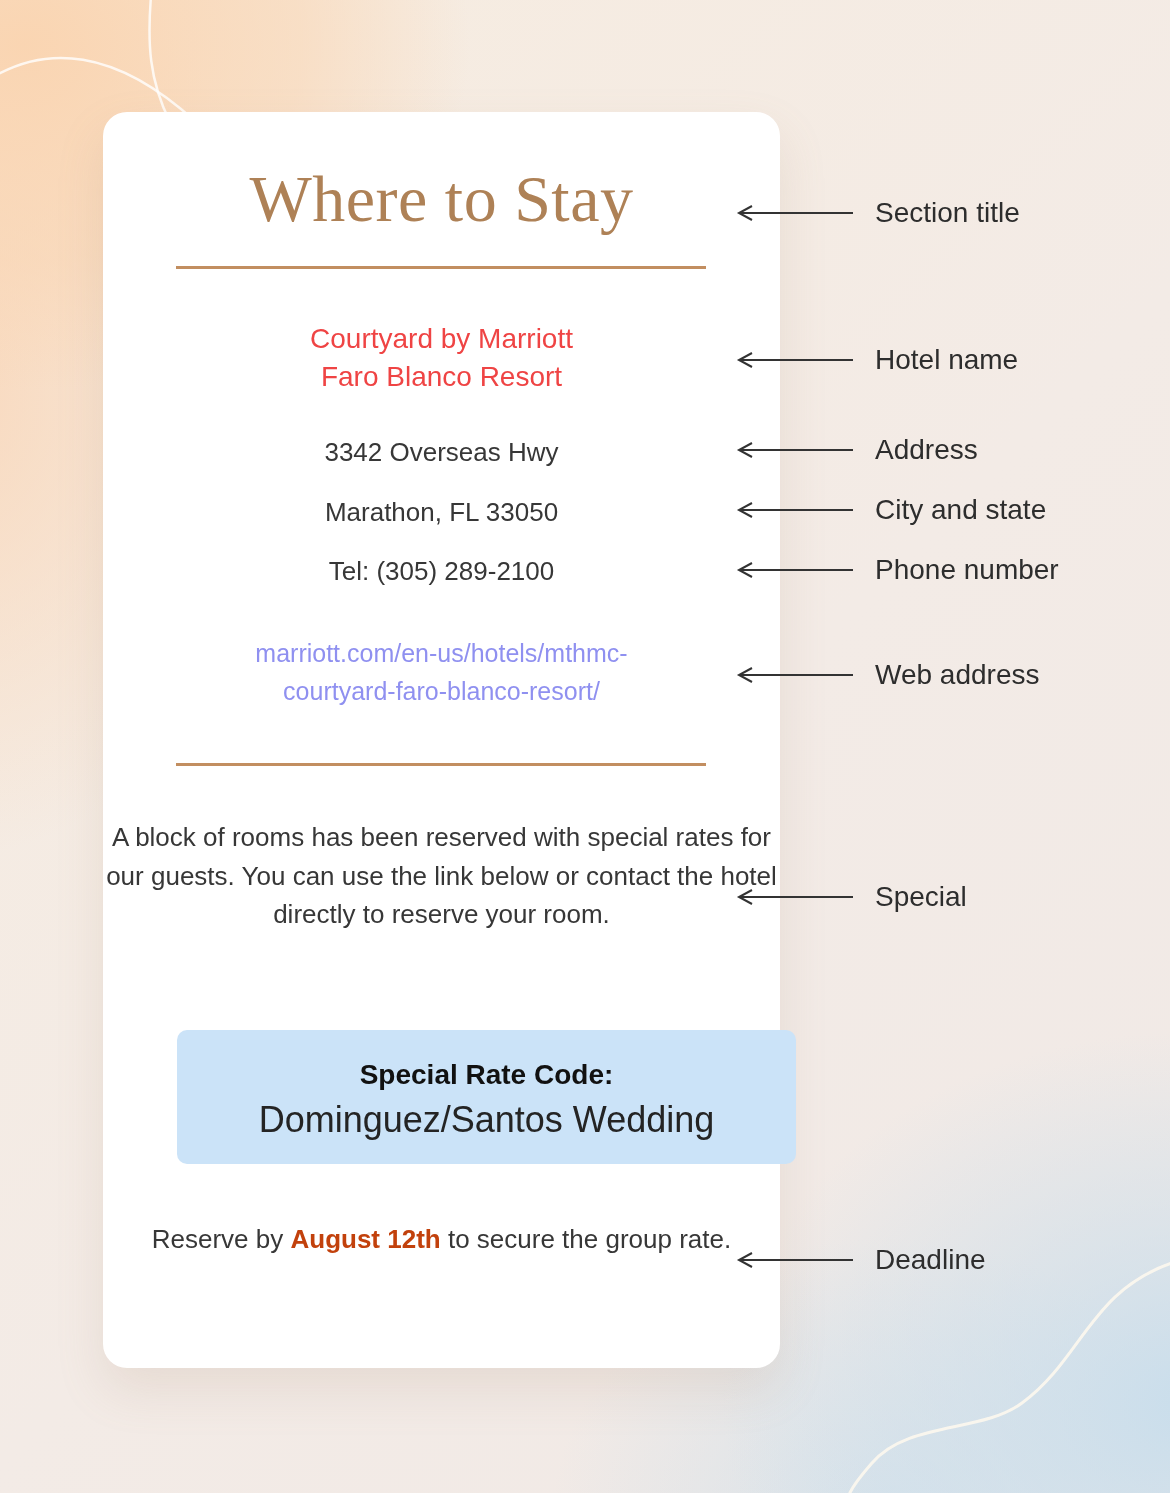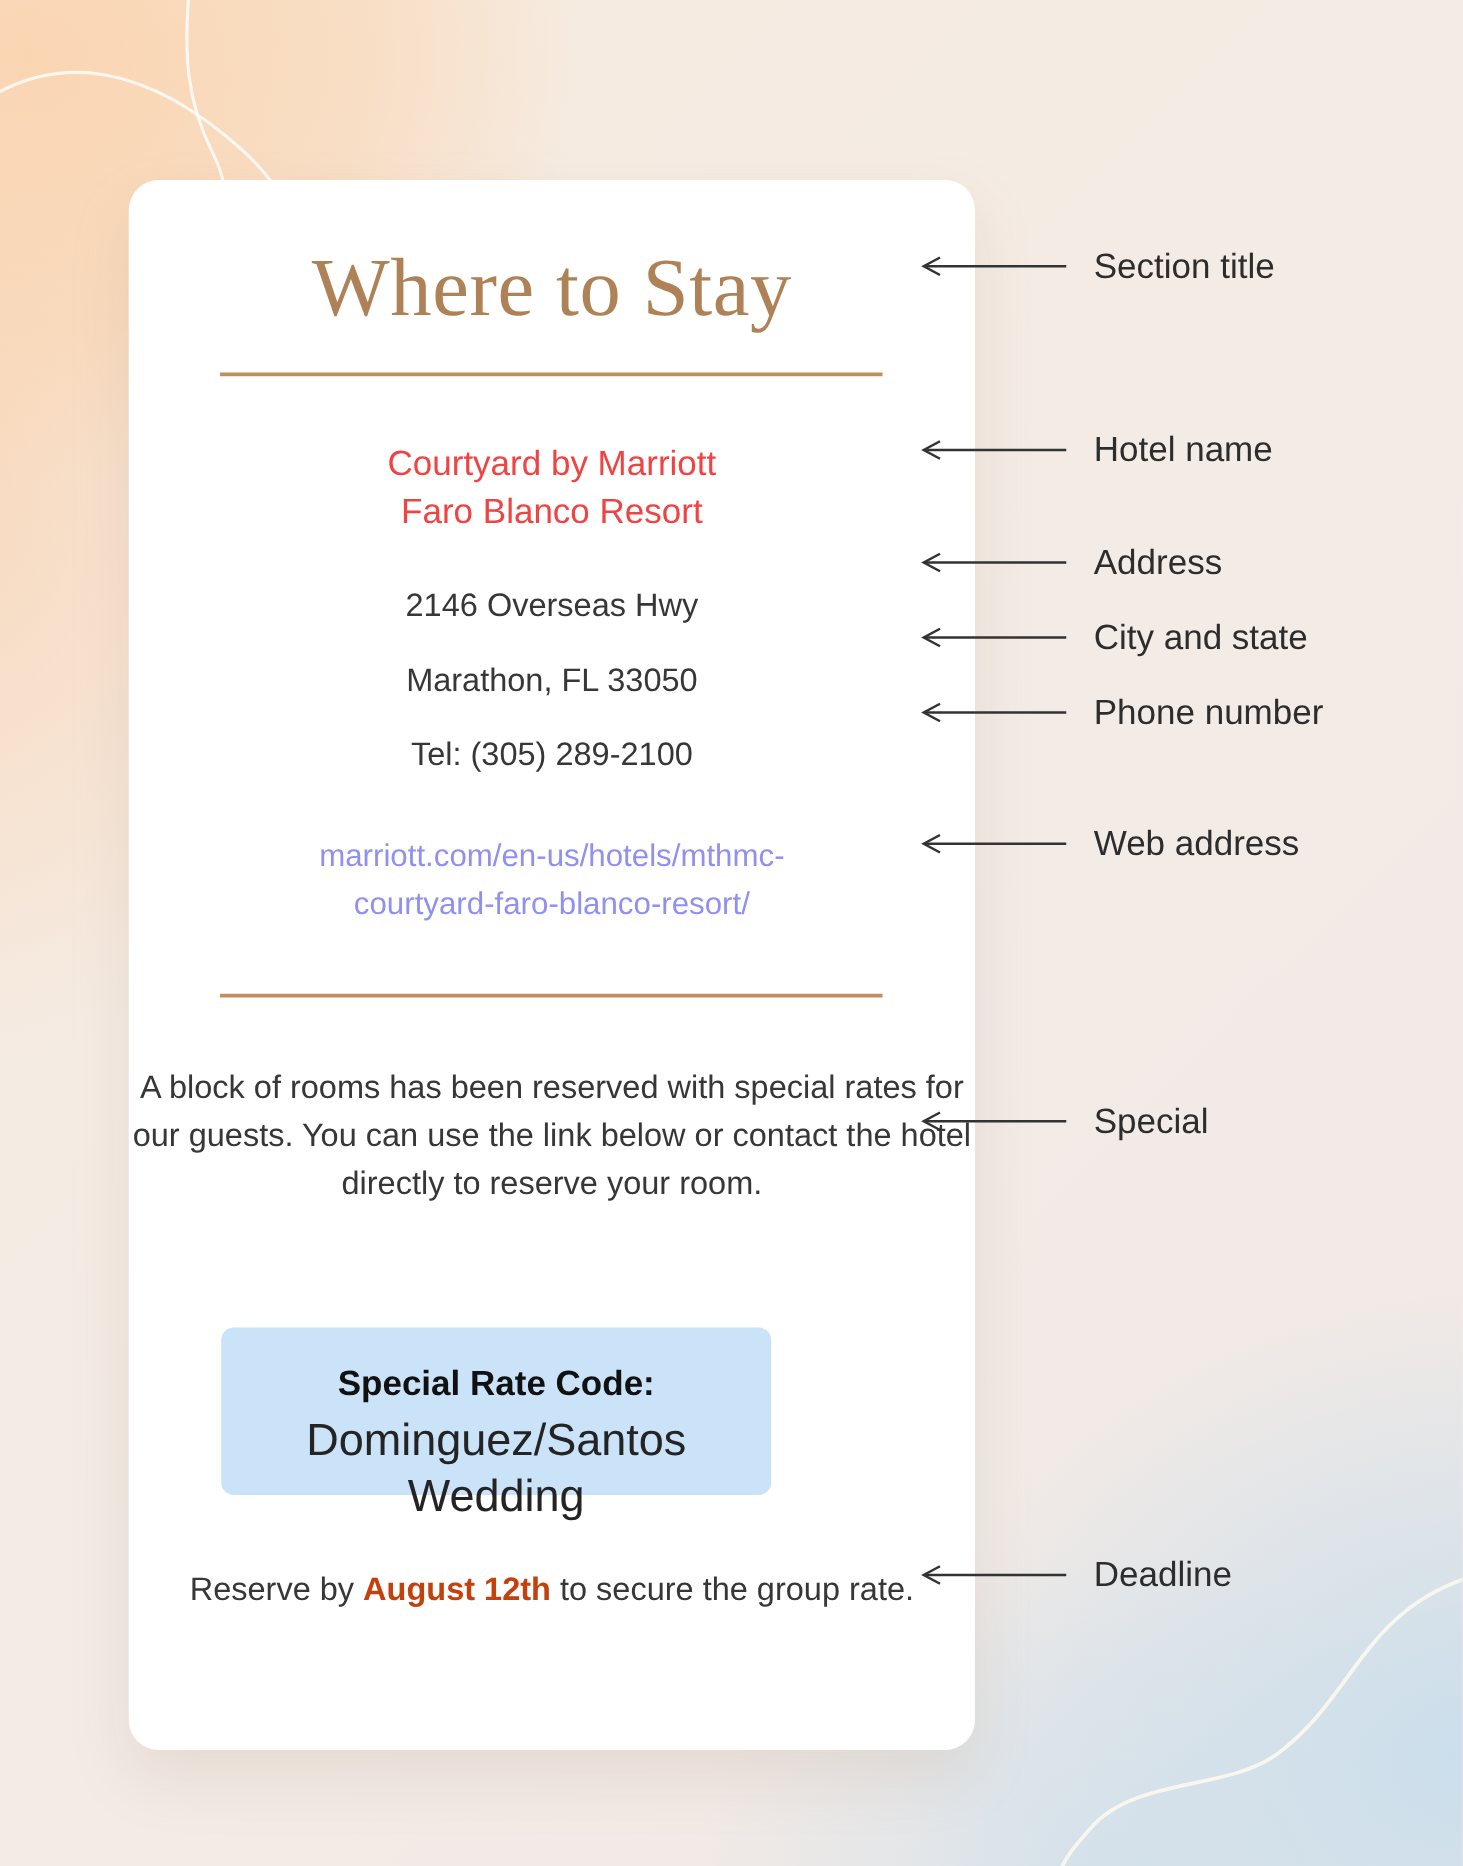--- a/index.html
+++ b/index.html
@@ -16,21 +16,20 @@
       radial-gradient(520px 440px at 76% 102%, rgba(206,224,236,0.75) 0%, rgba(206,224,236,0) 65%),
       linear-gradient(135deg, #f7ecdf 0%, #f3ebe6 55%, #f0e9e6 100%);
   }
   .deco{position:absolute;pointer-events:none;}
 
   
   .card{
     position:absolute; left:103px; top:112px; width:677px; height:1256px;
     background:#ffffff; border-radius:24px;
     box-shadow:0 22px 48px rgba(165,135,115,0.16);
-    margin-top:32px;
   }
   .card .block{position:absolute;left:0;right:0;text-align:center;}
   .section-title{
     top:48px;
     font-family:"Liberation Serif", serif;
     font-size:66px; line-height:78px; font-weight:400;
     color:#ae8156; letter-spacing:0.5px;
   }
   .rule{position:absolute;height:3px;background:#c28e60;left:73px;width:530px;border:none;margin:0;}
   .rule-1{top:154px;}
@@ -44,21 +43,21 @@
   .phone{top:444px;}
   .weblink{
     top:522px; font-size:25px; line-height:38px; color:#8f90f0;
     text-decoration:none; display:block; cursor:pointer;
   }
   .details-para{
     top:706px; left:64px; right:64px; text-align:center;
     font-size:26px; line-height:38.5px; color:#373737;
   }
   .rate-box{
-    position:absolute; left:74px; top:918px; width:440px; height:134px;
+    position:absolute; left:74px; top:918px; width:619px; height:134px;
     background:#cbe3f8; border-radius:10px; text-align:center;
     box-sizing:border-box; padding-top:22px;
   }
   .rate-label{font-size:28px; line-height:45px; font-weight:700; color:#111111;}
   .rate-value{font-size:36px; line-height:45px; color:#242424;}
   .reserve{
     top:1108px; font-size:26px; line-height:38px; color:#373737;
   }
   .reserve b{color:#c2410c;}
 
@@ -90,21 +89,21 @@
 
     <div class="block section-title">Where to Stay</div>
 
     <hr class="rule rule-1">
 
     <div class="block hotel-name">
       <div>Courtyard by Marriott</div>
       <div>Faro Blanco Resort</div>
     </div>
 
-    <div class="block addr-line address">2146 Overseas Hwy</div>
+    <div class="block addr-line address">3342 Overseas Hwy</div>
 
     <div class="block addr-line city">Marathon, FL 33050</div>
 
     <div class="block addr-line phone">Tel: (305) 289-2100</div>
 
     <a class="block weblink">
       <span>marriott.com/en-us/hotels/mthmc-</span><br>
       <span>courtyard-faro-blanco-resort/</span>
     </a>
 

